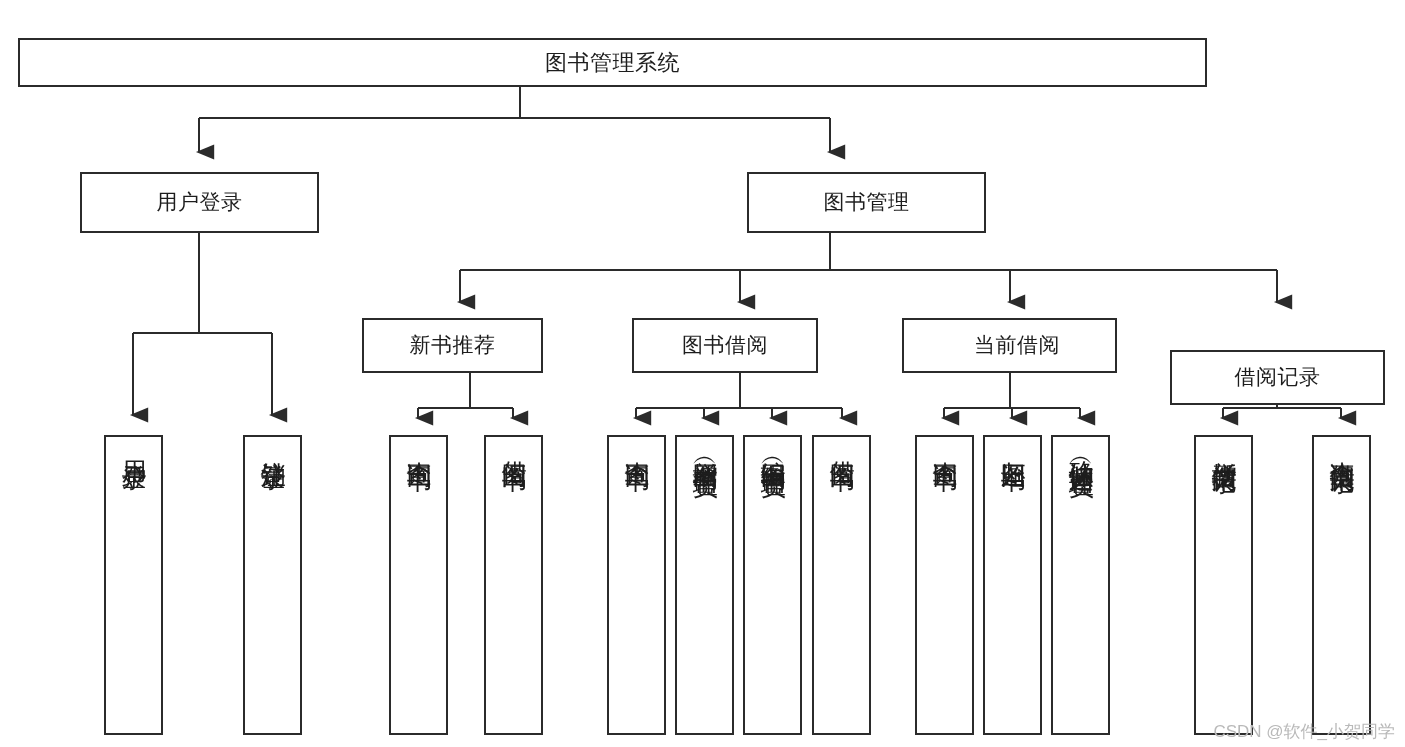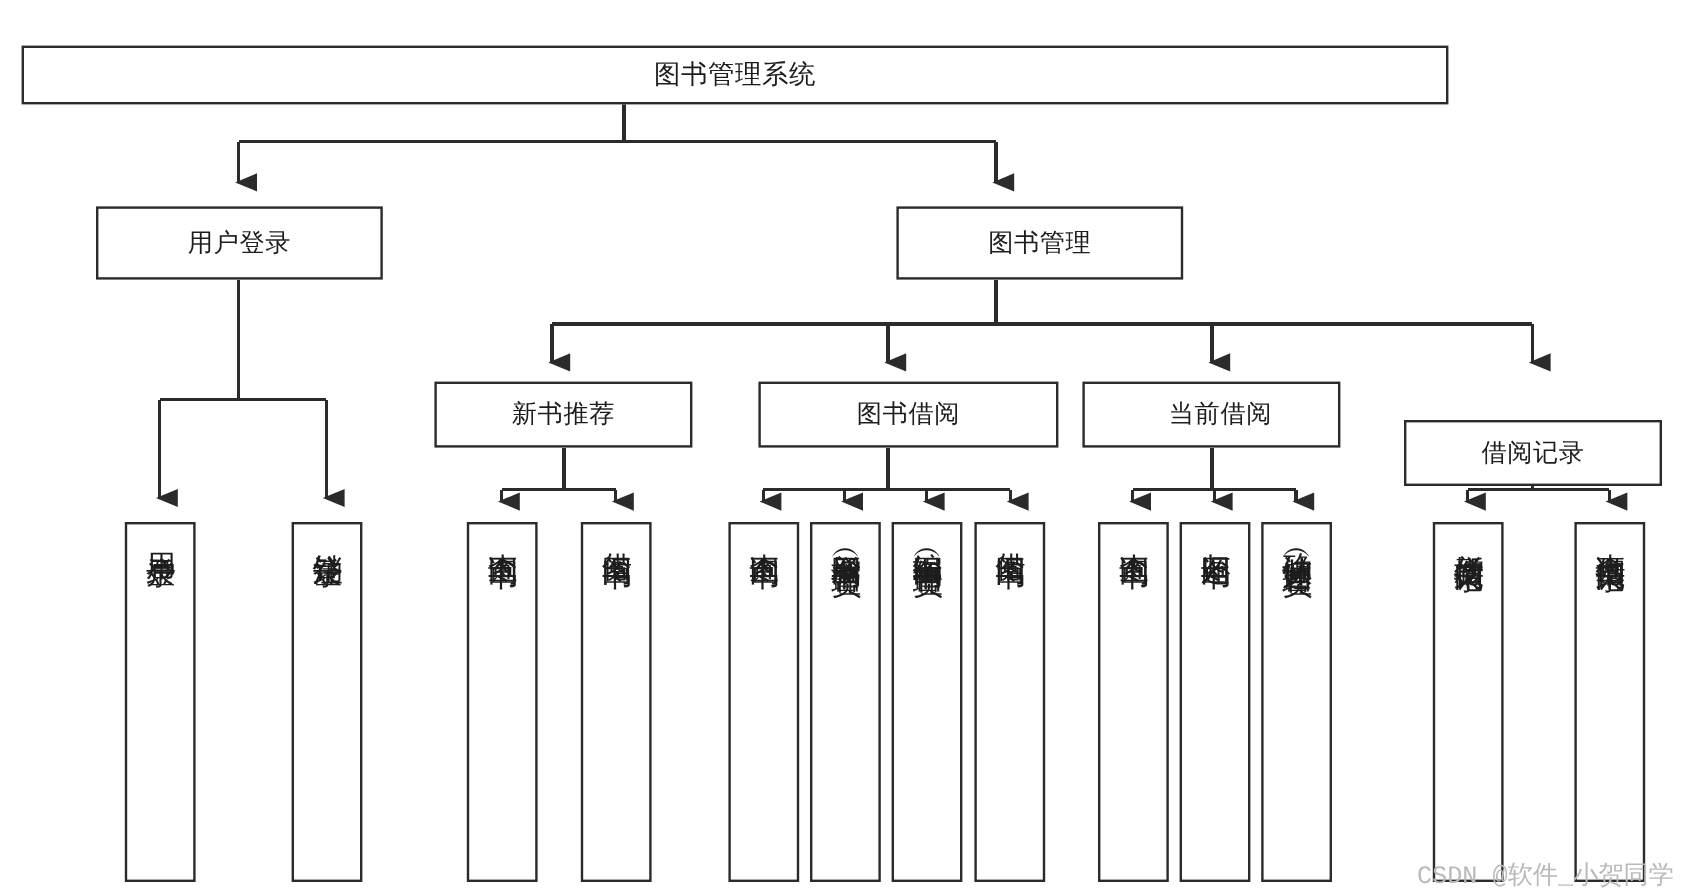--- a/index.html
+++ b/index.html
@@ -63,25 +63,25 @@
     letter-spacing: 2px;
     max-height: 290px;
   }
   .node.vert.tall .label {
     max-height: 292px;
   }
   .watermark {
     position: absolute;
     right: 10px;
     bottom: 4px;
-    font-size: 21px;
+    font-size: 17px;
     color: #b9b9b9;
     white-space: nowrap;
     z-index: 3;
-    font-family: Liberation Mono, monospace;
+    font-family: Liberation Sans, sans-serif;
   }
 </style>
 </head>
 <body>
 
 <div id="diagram">
 
   <svg id="connectors" viewBox="0 0 1405 747" width="1405" height="747" xmlns="http://www.w3.org/2000/svg">
     <defs>
       <marker id="arrow" viewBox="0 0 12 12" refX="6" refY="10" markerWidth="7" markerHeight="10" orient="auto-start-reverse">
@@ -136,24 +136,24 @@
     <span class="label">图书管理系统</span>
   </div>
 
   <div class="node horiz" style="left:80px; top:172px; width:239px; height:61px;">
     <span class="label">用户登录</span>
   </div>
   <div class="node horiz" style="left:711px; top:172px; width:239px; height:61px;margin-left:36px;">
     <span class="label">图书管理</span>
   </div>
 
-  <div class="node horiz" style="left:362px; top:318px; width:215px; height:55px;align-items:center;">
+  <div class="node horiz" style="left:362px; top:318px; width:181px; height:55px;align-items:center;">
     <span class="label">新书推荐</span>
   </div>
-  <div class="node horiz" style="left:632px; top:318px; width:250px; height:55px;">
+  <div class="node horiz" style="left:632px; top:318px; width:186px; height:55px;">
     <span class="label">图书借阅</span>
   </div>
   <div class="node horiz" style="left:902px; top:318px; width:215px; height:55px;padding-left:15px;">
     <span class="label">当前借阅</span>
   </div>
   <div class="node horiz" style="left:1170px; top:318px; width:215px; height:55px;margin-top:32px;">
     <span class="label">借阅记录</span>
   </div>
 
   <div class="node vert" style="left:104px; top:435px; width:59px; height:300px;">

